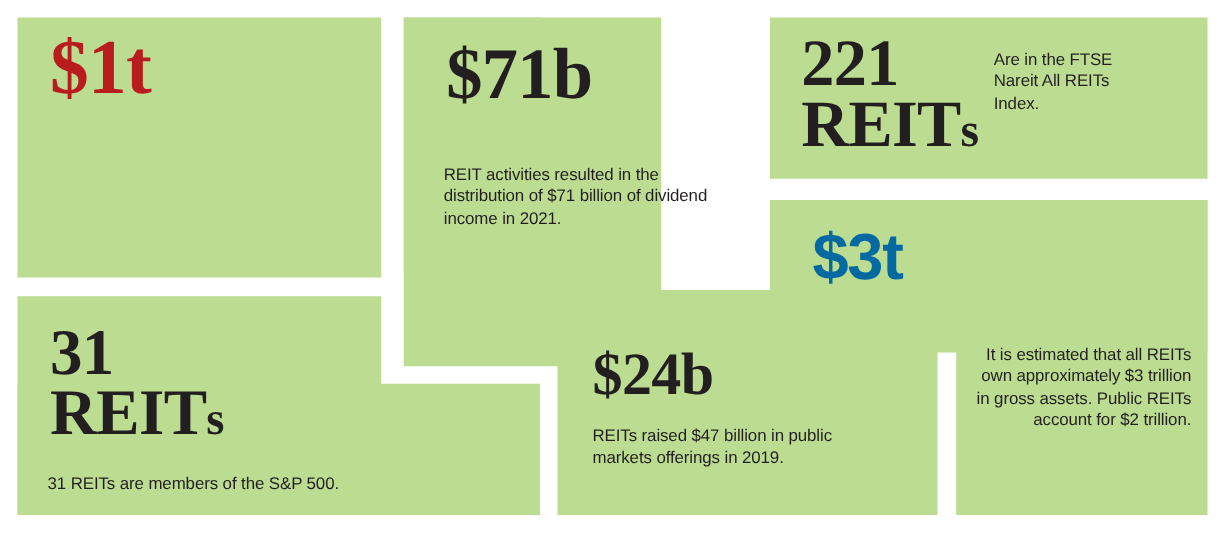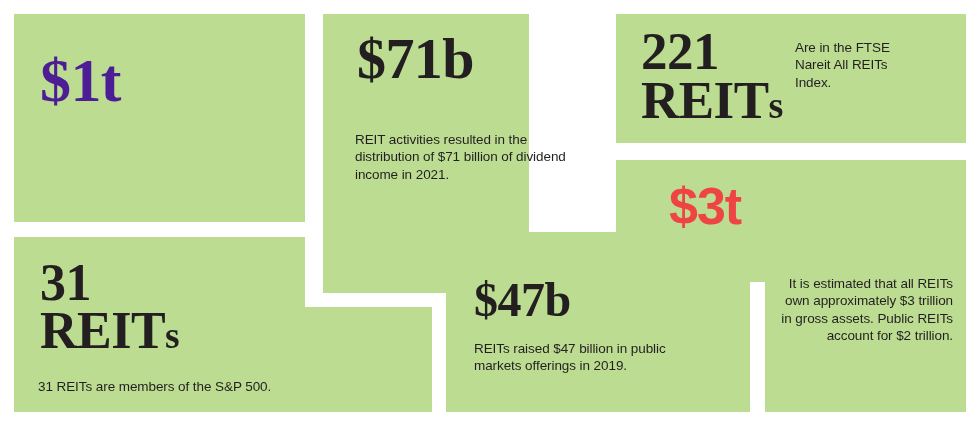--- a/index.html
+++ b/index.html
@@ -89,38 +89,38 @@
   #p-c6 { left: 446px; top: 232px; width: 304px; height: 180px; }
   #t-c6-stat { left: 474px; top: 278px; font-size: 48px; }
   #t-c6-desc { left: 474px; top: 340px; width: 225px; }
 </style>
 </head>
 <body>
 
 <div id="infographic" style="background: rgb(255, 255, 255);">
 
   <div class="panel" id="p-c1" style="background: rgb(188, 220, 146);"></div>
-  <div class="textlayer stat" id="t-c1-stat" style="color: #4c1d95; margin-top: 26px;">$1t</div>
+  <div class="textlayer stat" id="t-c1-stat" style="color: #b91c1c;">$1t</div>
 
   <div class="panel" id="p-c2b" style="background: rgb(188, 220, 146);"></div>
   <div class="panel" id="p-c2a" style="background: rgb(188, 220, 146);"></div>
   <div class="textlayer stat" id="t-c2-stat" style="color: rgb(35, 31, 32);">$71b</div>
   <div class="textlayer desc" id="t-c2-desc" style="color: rgb(35, 31, 32);">REIT activities resulted in the distribution of $71 billion of dividend income in 2021.</div>
 
   <div class="panel" id="p-c3" style="background: rgb(188, 220, 146);"></div>
   <div class="textlayer stat" id="t-c3-stat" style="color: rgb(35, 31, 32);">221<br>REIT<span class="unit">s</span></div>
   <div class="textlayer desc" id="t-c3-desc" style="color: rgb(35, 31, 32);">Are in the FTSE Nareit All REITs Index.</div>
 
   <div class="panel" id="p-c4b" style="background: rgb(188, 220, 146);"></div>
   <div class="panel" id="p-c4a" style="background: rgb(188, 220, 146);"></div>
-  <div class="textlayer stat-sans" id="t-c4-stat" style="color: #ef4444; margin-left: 19px;">$3t</div>
+  <div class="textlayer stat-sans" id="t-c4-stat" style="color: #0369a1;">$3t</div>
   <div class="textlayer desc" id="t-c4-desc" style="color: rgb(35, 31, 32);">It is estimated that all REITs own approximately $3 trillion in gross assets. Public REITs account for $2 trillion.</div>
 
   <div class="panel" id="p-c5b" style="background: rgb(188, 220, 146);"></div>
   <div class="panel" id="p-c5a" style="background: rgb(188, 220, 146);"></div>
   <div class="textlayer stat" id="t-c5-stat" style="color: rgb(35, 31, 32);">31<br>REIT<span class="unit">s</span></div>
   <div class="textlayer desc" id="t-c5-desc" style="color: rgb(35, 31, 32);">31 REITs are members of the S&amp;P 500.</div>
 
   <div class="panel" id="p-c6" style="background: rgb(188, 220, 146);"></div>
-  <div class="textlayer stat" id="t-c6-stat" style="color: rgb(35, 31, 32);">$47b</div>
+  <div class="textlayer stat" id="t-c6-stat" style="color: rgb(35, 31, 32);">$24b</div>
   <div class="textlayer desc" id="t-c6-desc" style="color: rgb(35, 31, 32);">REITs raised $47 billion in public markets offerings in 2019.</div>
 
 </div>
 
 </body></html>

